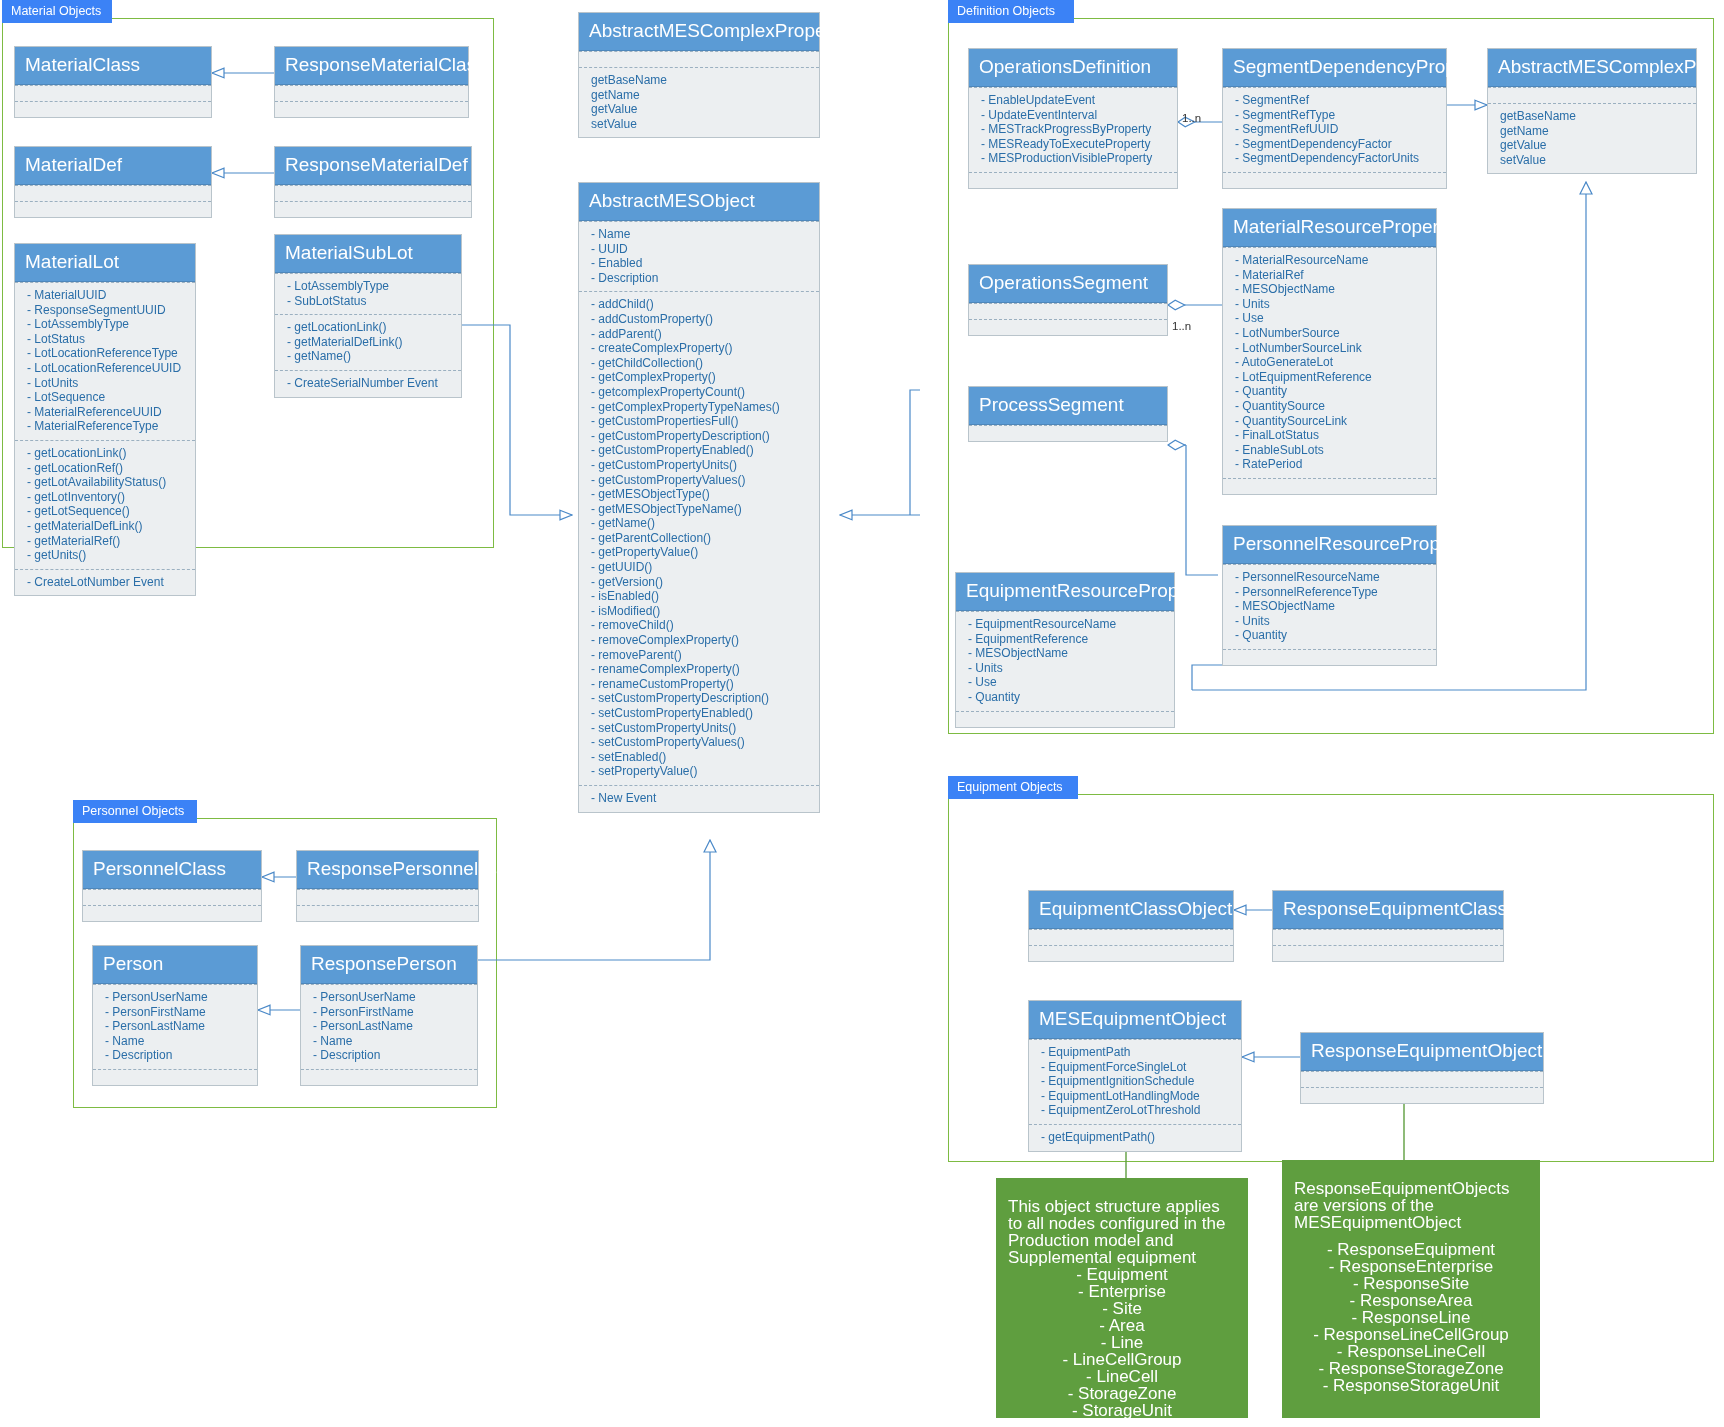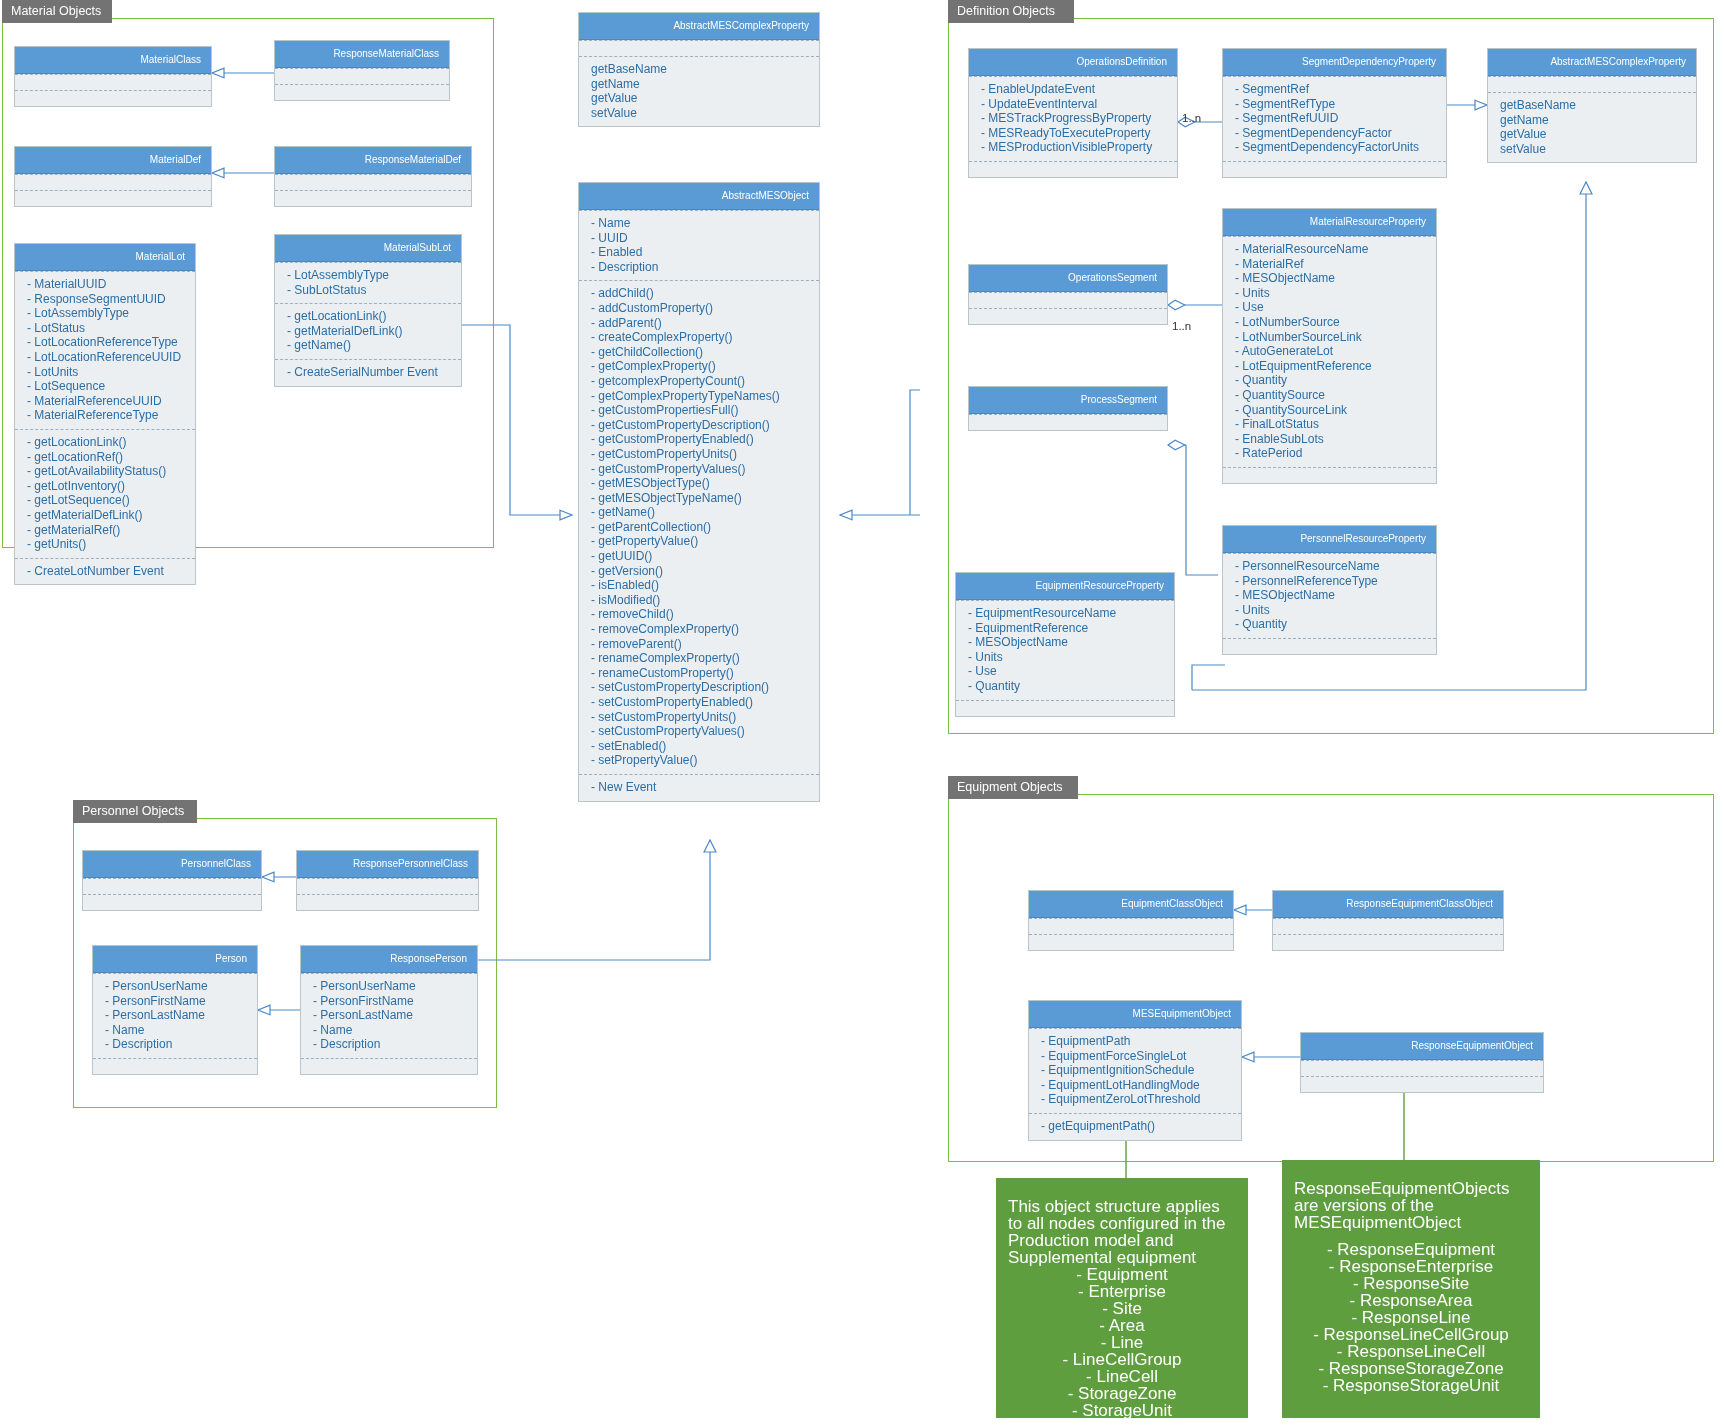--- a/index.html
+++ b/index.html
@@ -4,25 +4,25 @@
 <style>
   html,body{margin:0;padding:0;}
   body{
     width:1724px;height:1427px;position:relative;
     background:#ffffff;
     font-family:"Liberation Sans", sans-serif;
     font-size:12.5px;color:#333;
     overflow:hidden;
   }
   .grp{position:absolute;border:1.5px solid #7dbb42;box-sizing:border-box;background:transparent;}
-  .grp-tab{position:absolute;background:#737373;color:#ffffff;font-size:12.5px;
+  .grp-tab{position:absolute;background:#3b82f6;color:#ffffff;font-size:12.5px;
     padding:4px 9px 5px 9px;box-sizing:border-box;white-space:nowrap;}
   .cls{position:absolute;box-sizing:border-box;background:#eceff1;border:1px solid #b9c4cb;}
-  .cls-hdr{background:#5b9bd5;color:#ffffff;font-size:10px;padding:7px 10px 8px 10px;
-    box-sizing:border-box;white-space:nowrap;border-bottom:1px solid #4e87bb;text-align:right;}
+  .cls-hdr{background:#5b9bd5;color:#ffffff;font-size:19px;padding:7px 10px 8px 10px;
+    box-sizing:border-box;white-space:nowrap;border-bottom:1px solid #4e87bb;}
   .cls-sec{padding:5px 10px 6px 12px;box-sizing:border-box;border-top:1px dashed #9bb0c0;}
   .cls-sec.empty{height:16px;padding:0;}
   .cls-sec div{color:#2a6ea8;line-height:14.6px;font-size:12px;white-space:nowrap;}
   .note{position:absolute;background:#5f9e3f;color:#ffffff;box-sizing:border-box;
     padding:20px 12px;font-size:17px;line-height:17px;}
   .note .nl{white-space:nowrap;text-align:center;}
   .note .para{white-space:normal;}
   svg.edges{position:absolute;left:0;top:0;width:1724px;height:1427px;pointer-events:none;}
   .mult{position:absolute;font-size:11.5px;color:#333;white-space:nowrap;}
 </style>
@@ -100,21 +100,21 @@
 
 <div class="mult" style="left:1182px;top:112px;">1..n</div>
 <div class="mult" style="left:1172px;top:320px;">1..n</div>
 
 <div class="cls" style="left:14px;top:46px;width:198px;">
   <div class="cls-hdr">MaterialClass</div>
   <div class="cls-sec empty"></div>
   <div class="cls-sec empty"></div>
 </div>
 
-<div class="cls" style="left:274px;top:40px;width:176px;">
+<div class="cls" style="left:274px;top:46px;width:195px;">
   <div class="cls-hdr">ResponseMaterialClass</div>
   <div class="cls-sec empty"></div>
   <div class="cls-sec empty"></div>
 </div>
 
 <div class="cls" style="left:14px;top:146px;width:198px;">
   <div class="cls-hdr">MaterialDef</div>
   <div class="cls-sec empty"></div>
   <div class="cls-sec empty"></div>
 </div>

